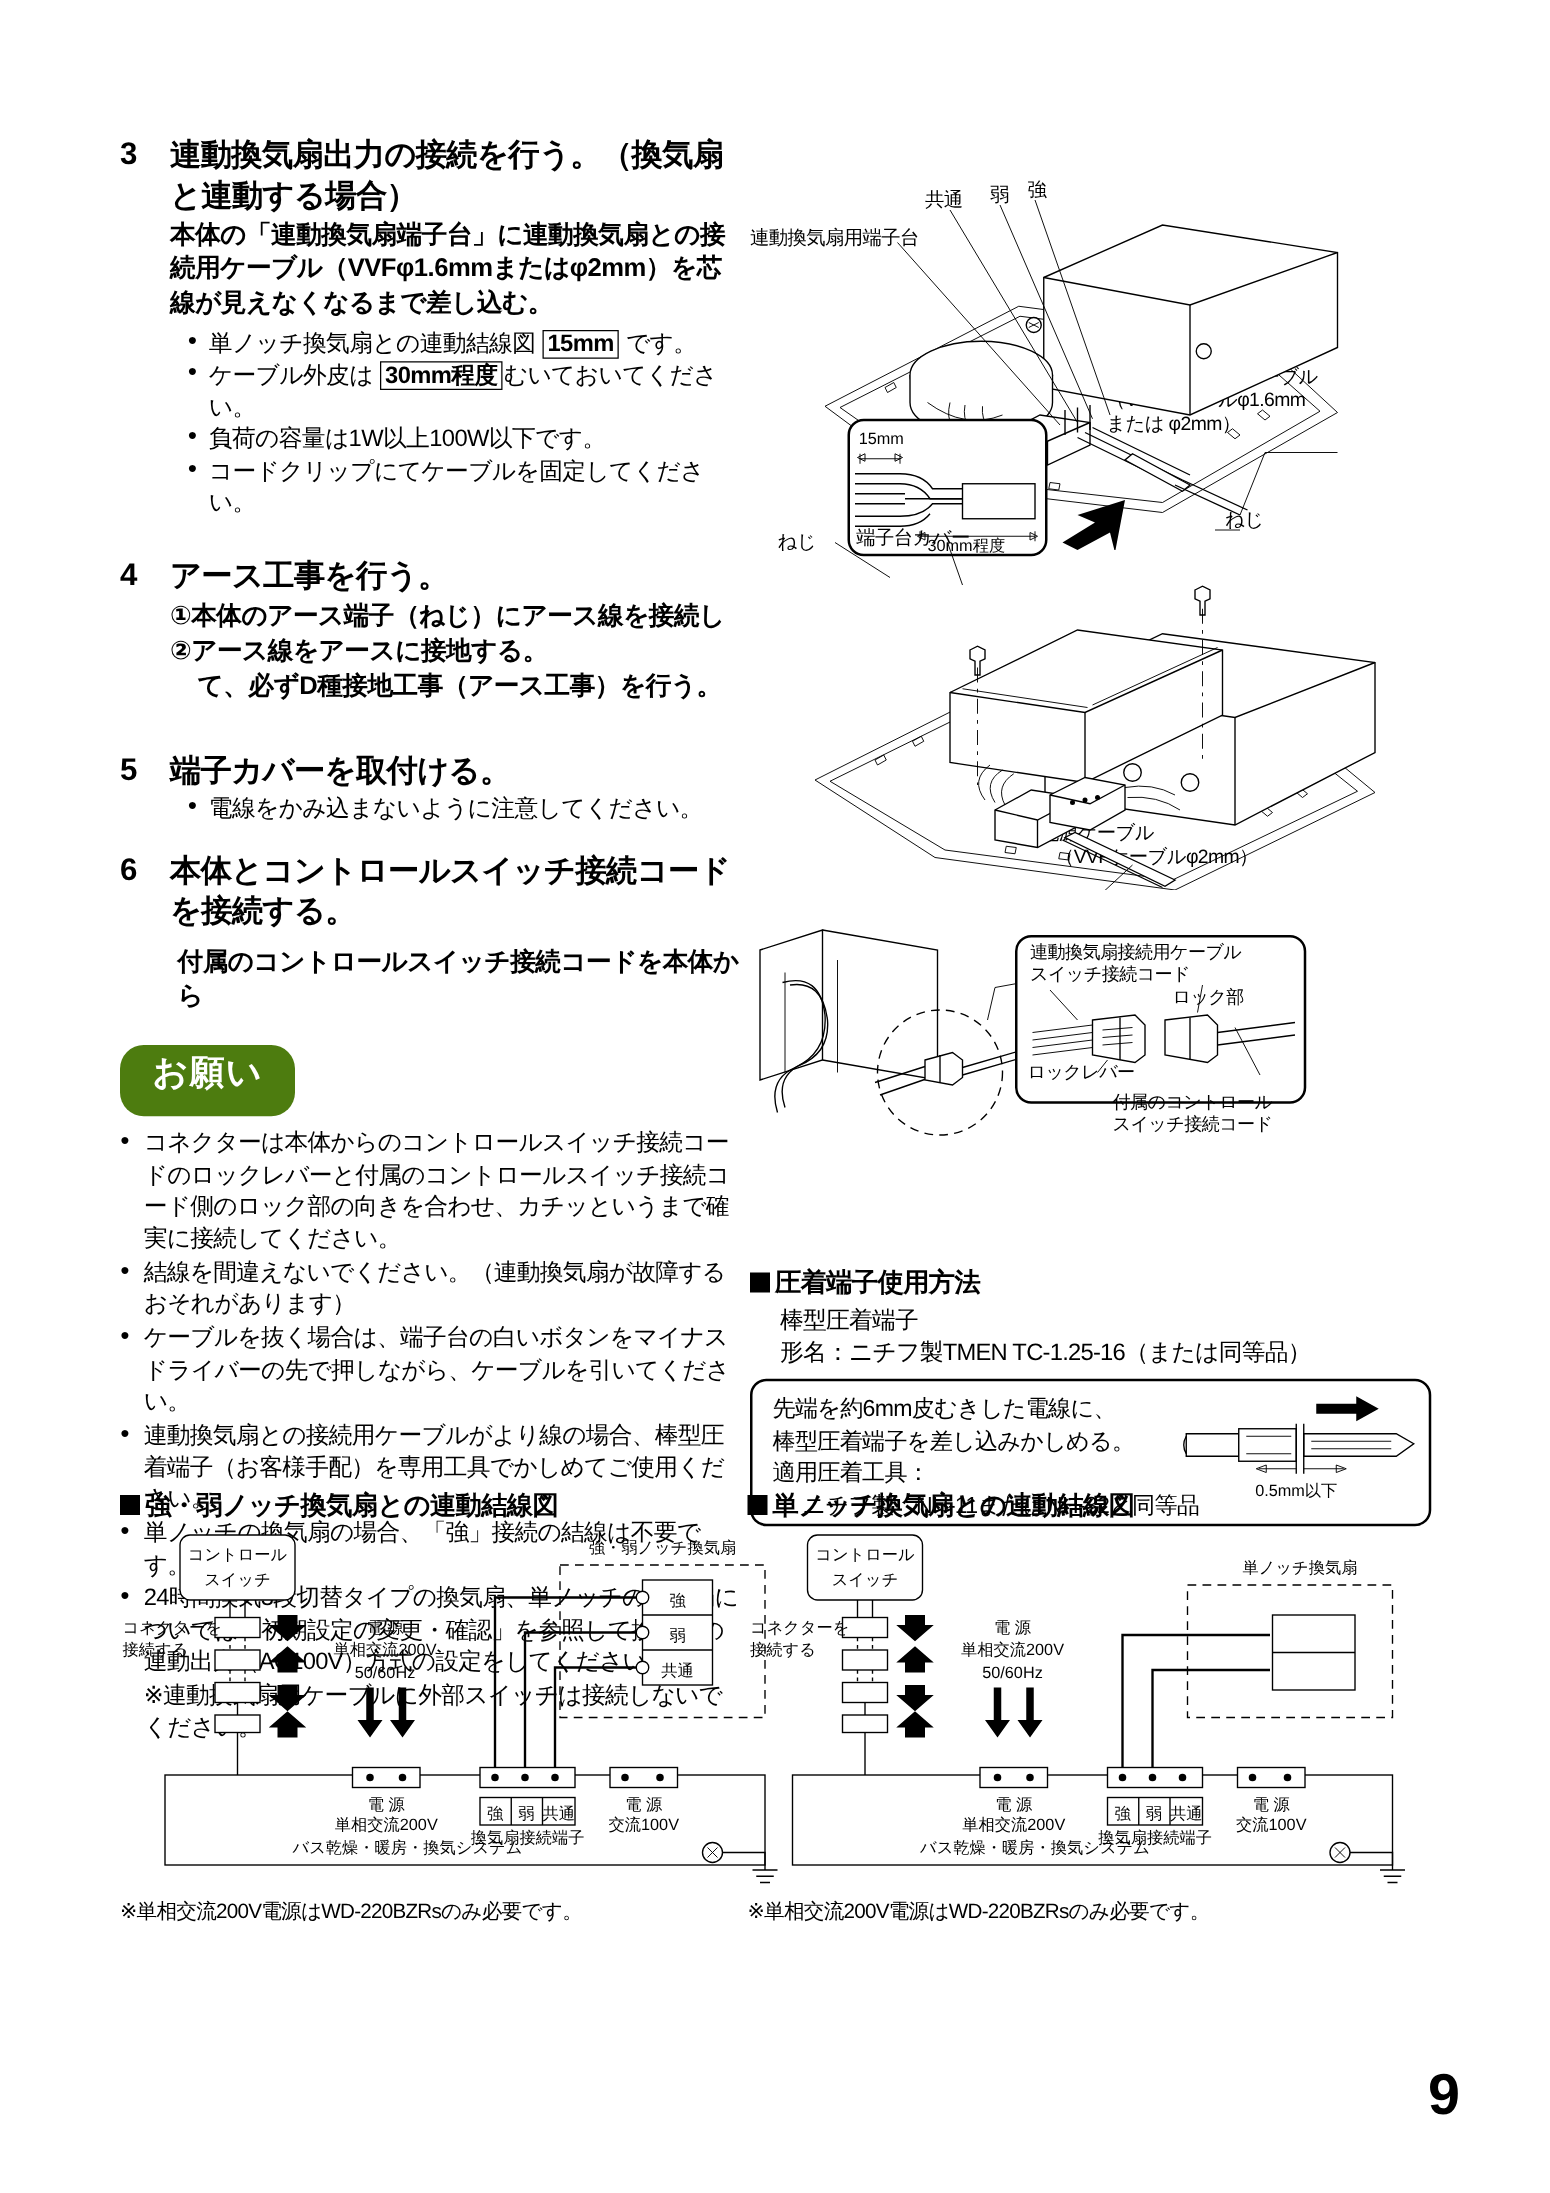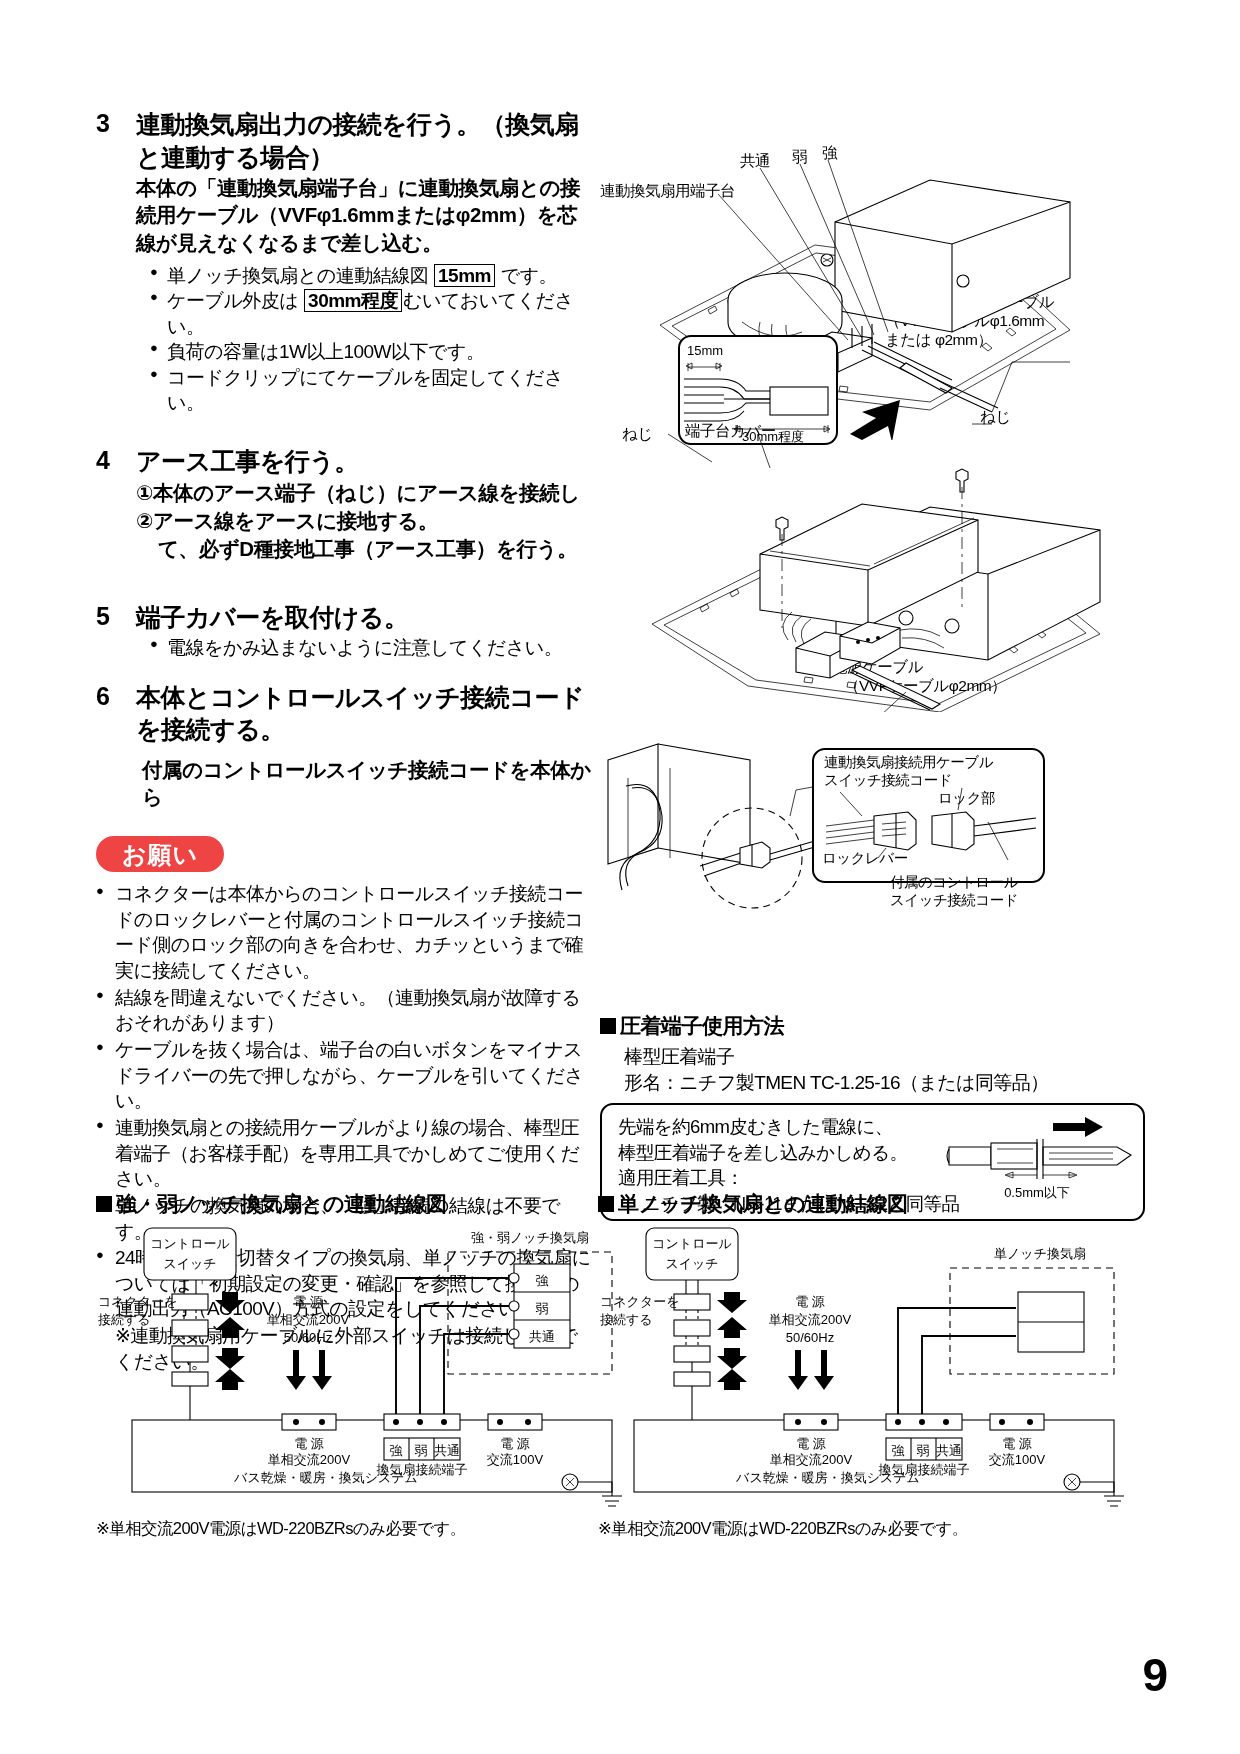--- a/index.html
+++ b/index.html
@@ -44,22 +44,22 @@
     display: inline-block; line-height: 1.12; margin: 0 1px;
   }
 
   .gap-s { height: 16px; }
   .gap-m { height: 26px; }
   .gap-l { height: 34px; }
 
   
   .onegai-wrap { margin-top: 26px; }
   .onegai {
-    display: inline-block; background: #ef4444; color: #fff;
-    font-size: 24px; font-weight: bold; padding: 3px 26px 1px 26px;
+    display: inline-block; background: #4d7c0f; color: #fff;
+    font-size: 28px; font-weight: bold; padding: 3px 26px 16px 26px;
     border-radius: 19px; letter-spacing: 1px;
   }
   .req-list { margin-top: 9px; }
   .req-list li {
     list-style: none; font-size: 19px; line-height: 1.35;
     letter-spacing: -0.6px; position: relative; padding-left: 19px;
     margin-bottom: 1px;
   }
   .req-list li::before {
     content: "\25CF"; position: absolute; left: 0; top: 1px; font-size: 13px;

